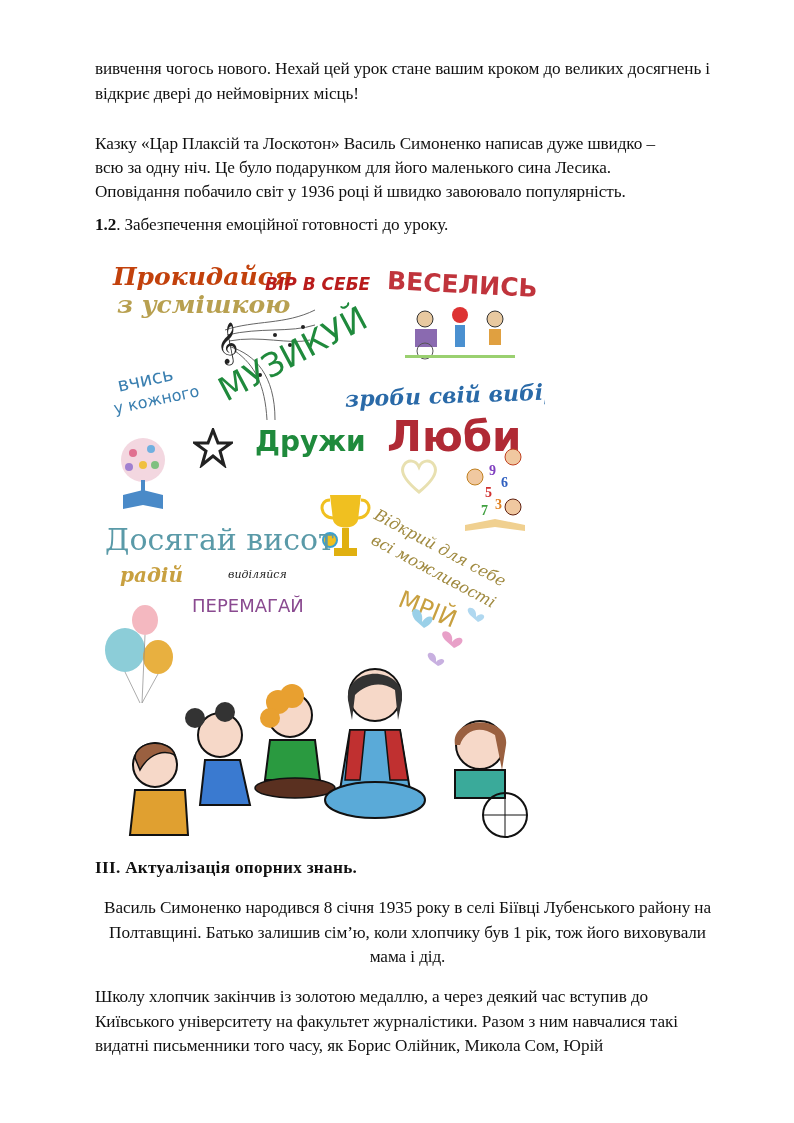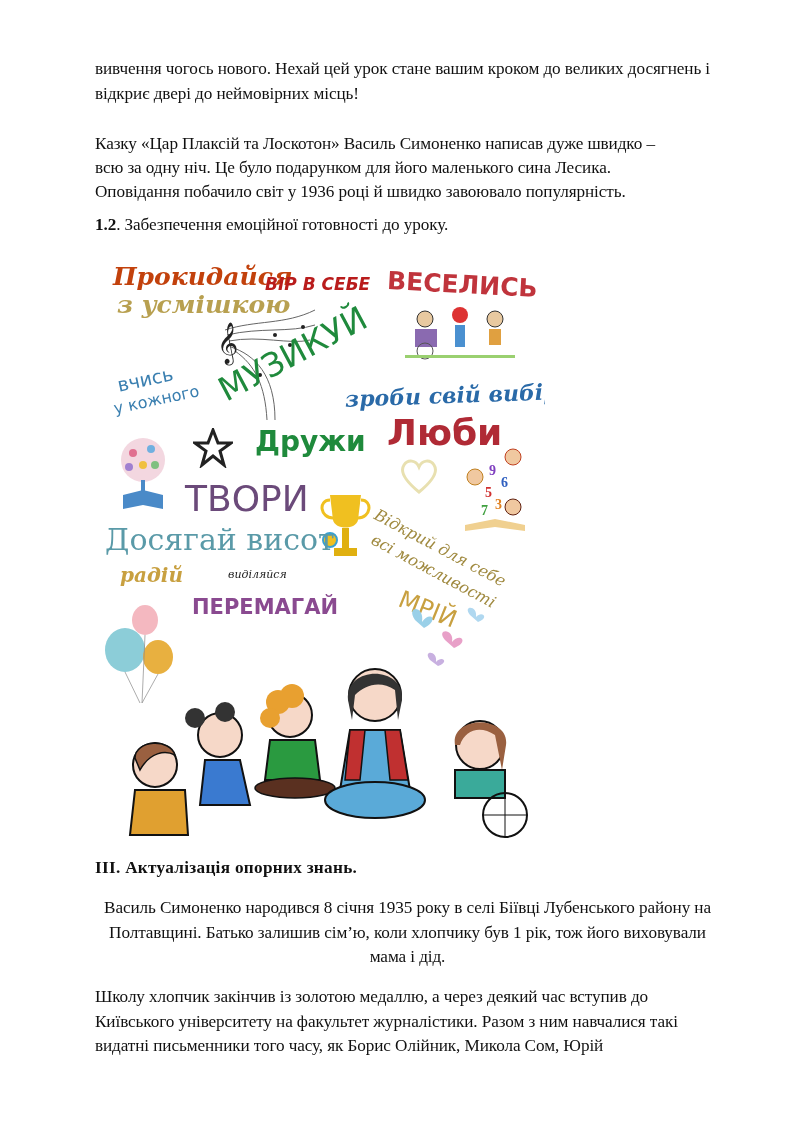--- a/index.html
+++ b/index.html
@@ -59,21 +59,21 @@
     <rect x="0" y="50" width="110" height="3" fill="#9ad070"></rect>
   </svg>
 
   <span class="w hand" style="left:250px;top:132px;font-size:22px;color:#2a6aa8;font-weight:bold;transform:rotate(-2deg);">зроби свій вибір</span>
 
   <svg style="left:98px;top:178px;" width="40" height="40" viewBox="0 0 40 40">
     <polygon points="20,2 25,15 38,15 27,23 31,37 20,28 9,37 13,23 2,15 15,15" fill="none" stroke="#222" stroke-width="3"></polygon>
   </svg>
 
   <span class="w" style="left:160px;top:175px;font-size:28px;color:#1f8a3c;font-weight:bold;">Дружи</span>
-  <span class="w" style="left:292px;top:162px;font-size:36px;color:#b02a35;font-weight:bold;">Люби</span>
+  <span class="w" style="left:292px;top:162px;font-size:42px;color:#b02a35;font-weight:bold;">Люби</span>
 
   <svg style="left:18px;top:185px;" width="60" height="80" viewBox="0 0 60 80">
     <circle cx="30" cy="25" r="22" fill="#f3d7e0"></circle>
     <circle cx="20" cy="18" r="4" fill="#e07090"></circle>
       <circle cx="38" cy="14" r="4" fill="#70b0e0"></circle>
     <circle cx="30" cy="30" r="4" fill="#f0c040"></circle>
       <circle cx="42" cy="30" r="4" fill="#80c080"></circle>
     <circle cx="16" cy="32" r="4" fill="#a080d0"></circle>
     <rect x="28" y="45" width="4" height="15" fill="#4a8ac8"></rect>
     <path d="M10 60 L30 55 L50 60 L50 74 L30 70 L10 74 Z" fill="#4a8ac8"></path>
@@ -88,38 +88,37 @@
     <circle cx="20" cy="32" r="8" fill="#f0c8a0" stroke="#c08020"></circle>
     <circle cx="58" cy="62" r="8" fill="#f0c8a0" stroke="#602010"></circle>
     <text x="34" y="30" font-size="14" fill="#8040c0" font-weight="bold">9</text>
     <text x="46" y="42" font-size="14" fill="#3060c0" font-weight="bold">6</text>
     <text x="30" y="52" font-size="14" fill="#d03030" font-weight="bold">5</text>
     <text x="40" y="64" font-size="14" fill="#e08020" font-weight="bold">3</text>
     <text x="26" y="70" font-size="14" fill="#40a040" font-weight="bold">7</text>
     <path d="M10 80 L40 74 L70 80 L70 86 L40 82 L10 86 Z" fill="#f0d090"></path>
   </svg>
 
-  <span class="w" style="left:90px;top:228px;font-size:36px;color:#6b4a7a;">ТВОРИ</span>
 
   <svg style="left:223px;top:240px;" width="55" height="80" viewBox="0 0 55 80">
     <path d="M12 5 L43 5 L40 30 C38 40, 17 40, 15 30 Z" fill="#f0c020"></path>
     <path d="M12 10 C0 10, 2 28, 15 28" fill="none" stroke="#f0c020" stroke-width="3"></path>
     <path d="M43 10 C55 10, 53 28, 40 28" fill="none" stroke="#f0c020" stroke-width="3"></path>
     <rect x="24" y="38" width="7" height="20" fill="#e0b010"></rect>
     <rect x="16" y="58" width="23" height="8" fill="#e0b010"></rect>
     <circle cx="12" cy="50" r="7" fill="#f0c020" stroke="#3aa0d0" stroke-width="2"></circle>
   </svg>
 
   <span class="w" style="left:10px;top:272px;font-size:30px;color:#5a9aa8;font-family:'DejaVu Serif',serif;">Досягай висот</span>
   <span class="w hand" style="left:285px;top:255px;font-size:16px;color:#a08a40;transform:rotate(28deg);transform-origin:left top;">Відкрий для себе</span>
   <span class="w hand" style="left:282px;top:280px;font-size:16px;color:#a08a40;transform:rotate(28deg);transform-origin:left top;">всі можливості</span>
   <span class="w hand" style="left:25px;top:313px;font-size:20px;color:#c8a040;font-weight:bold;">радій</span>
   <span class="w hand" style="left:133px;top:318px;font-size:11px;color:#222;">виділяйся</span>
   <span class="w" style="left:310px;top:335px;font-size:24px;color:#c8a040;transform:rotate(22deg);transform-origin:left top;">МРІЙ</span>
-  <span class="w" style="left:97px;top:345px;font-size:21px;color:#8a4a90;font-weight:bold;">ПЕРЕМАГАЙ</span>
+  <span class="w" style="left:97px;top:345px;font-size:18px;color:#8a4a90;font-weight:normal;">ПЕРЕМАГАЙ</span>
 
   <svg style="left:5px;top:355px;" width="80" height="100" viewBox="0 0 80 100">
     <ellipse cx="45" cy="15" rx="13" ry="15" fill="#f4b8c0"></ellipse>
     <ellipse cx="25" cy="45" rx="20" ry="22" fill="#8ccdd8"></ellipse>
     <ellipse cx="58" cy="52" rx="15" ry="17" fill="#e8b040"></ellipse>
     <path d="M25 67 L40 98 M58 69 L42 98 M45 30 L42 98" stroke="#888" stroke-width="0.7"></path>
   </svg>
 
   <svg style="left:305px;top:350px;" width="100" height="80" viewBox="0 0 100 80">
     <path d="M15 20 C5 5, 25 5, 22 22 C30 10, 40 20, 24 28 Z" fill="#9ad0e8"></path>

